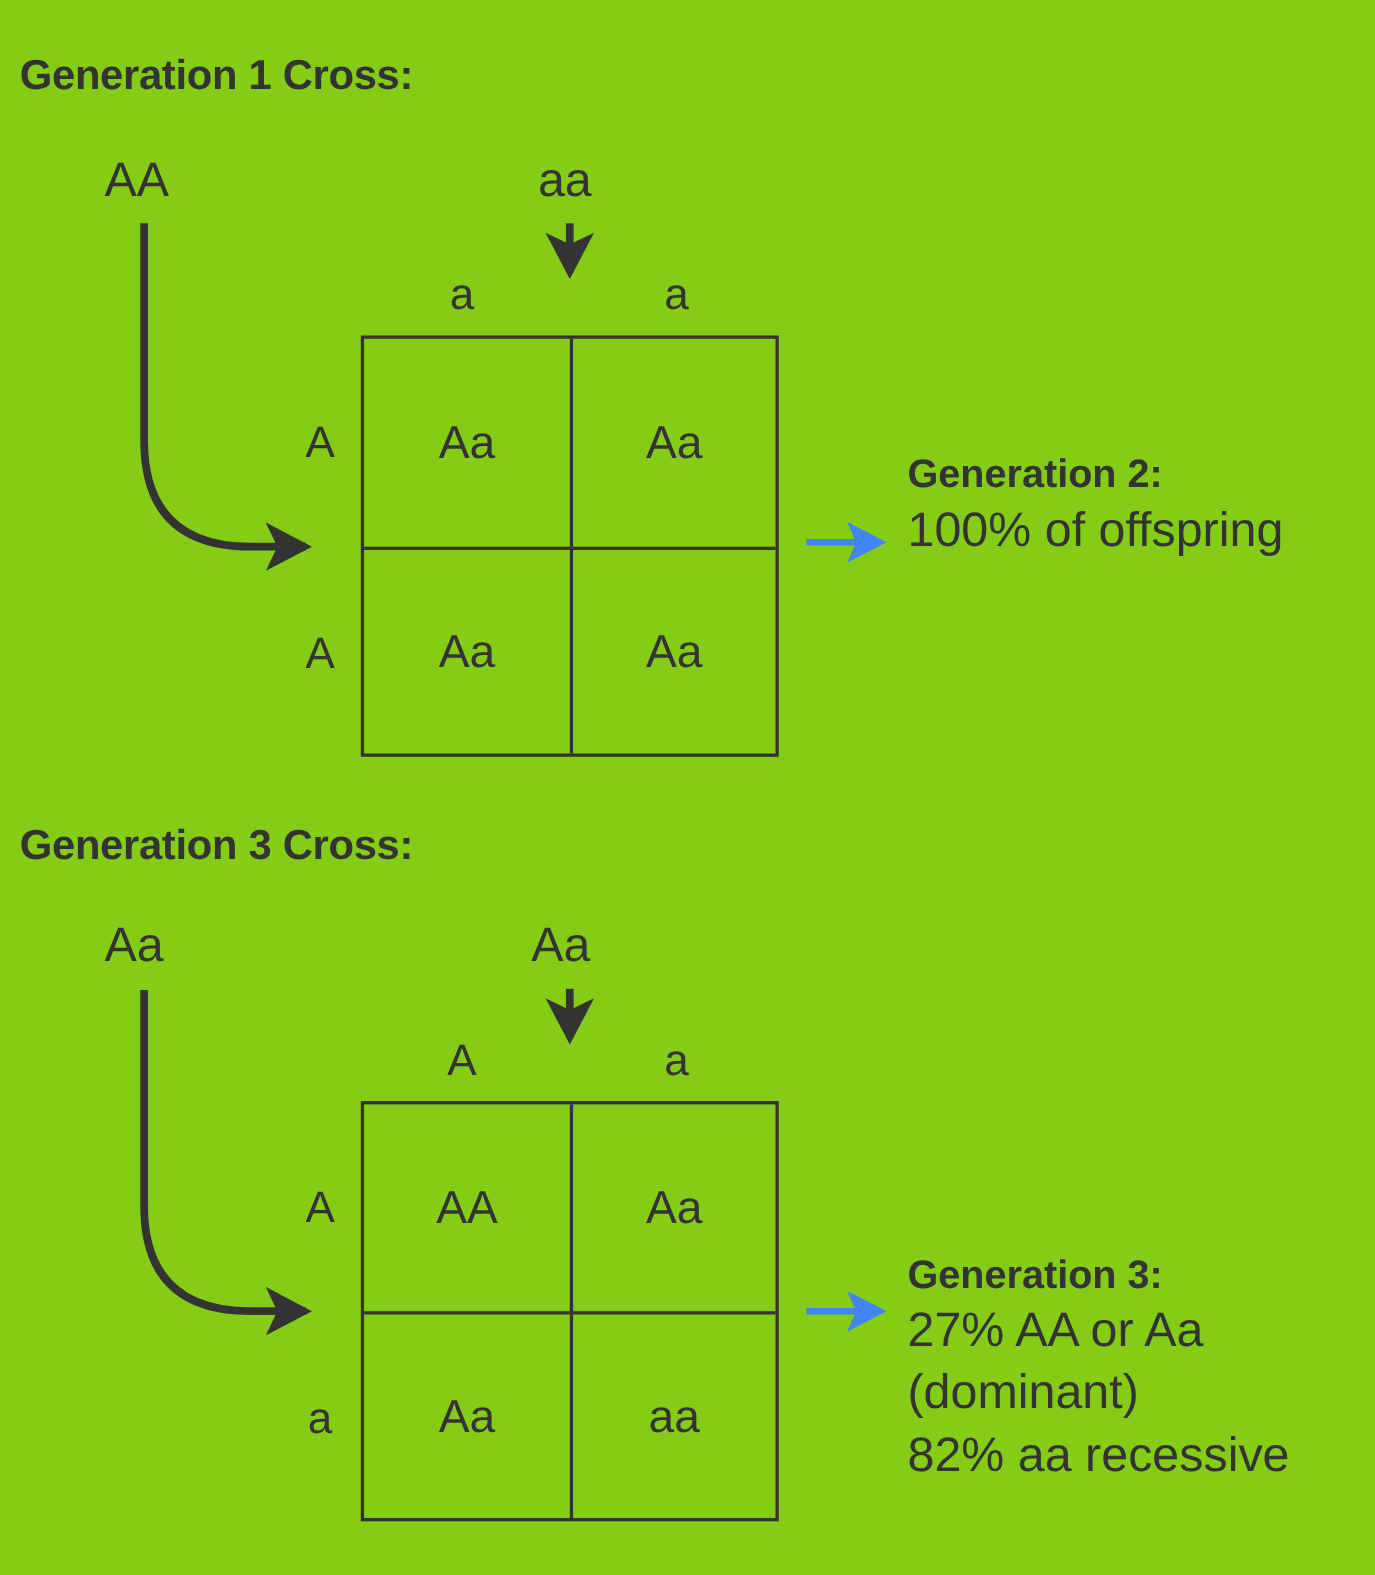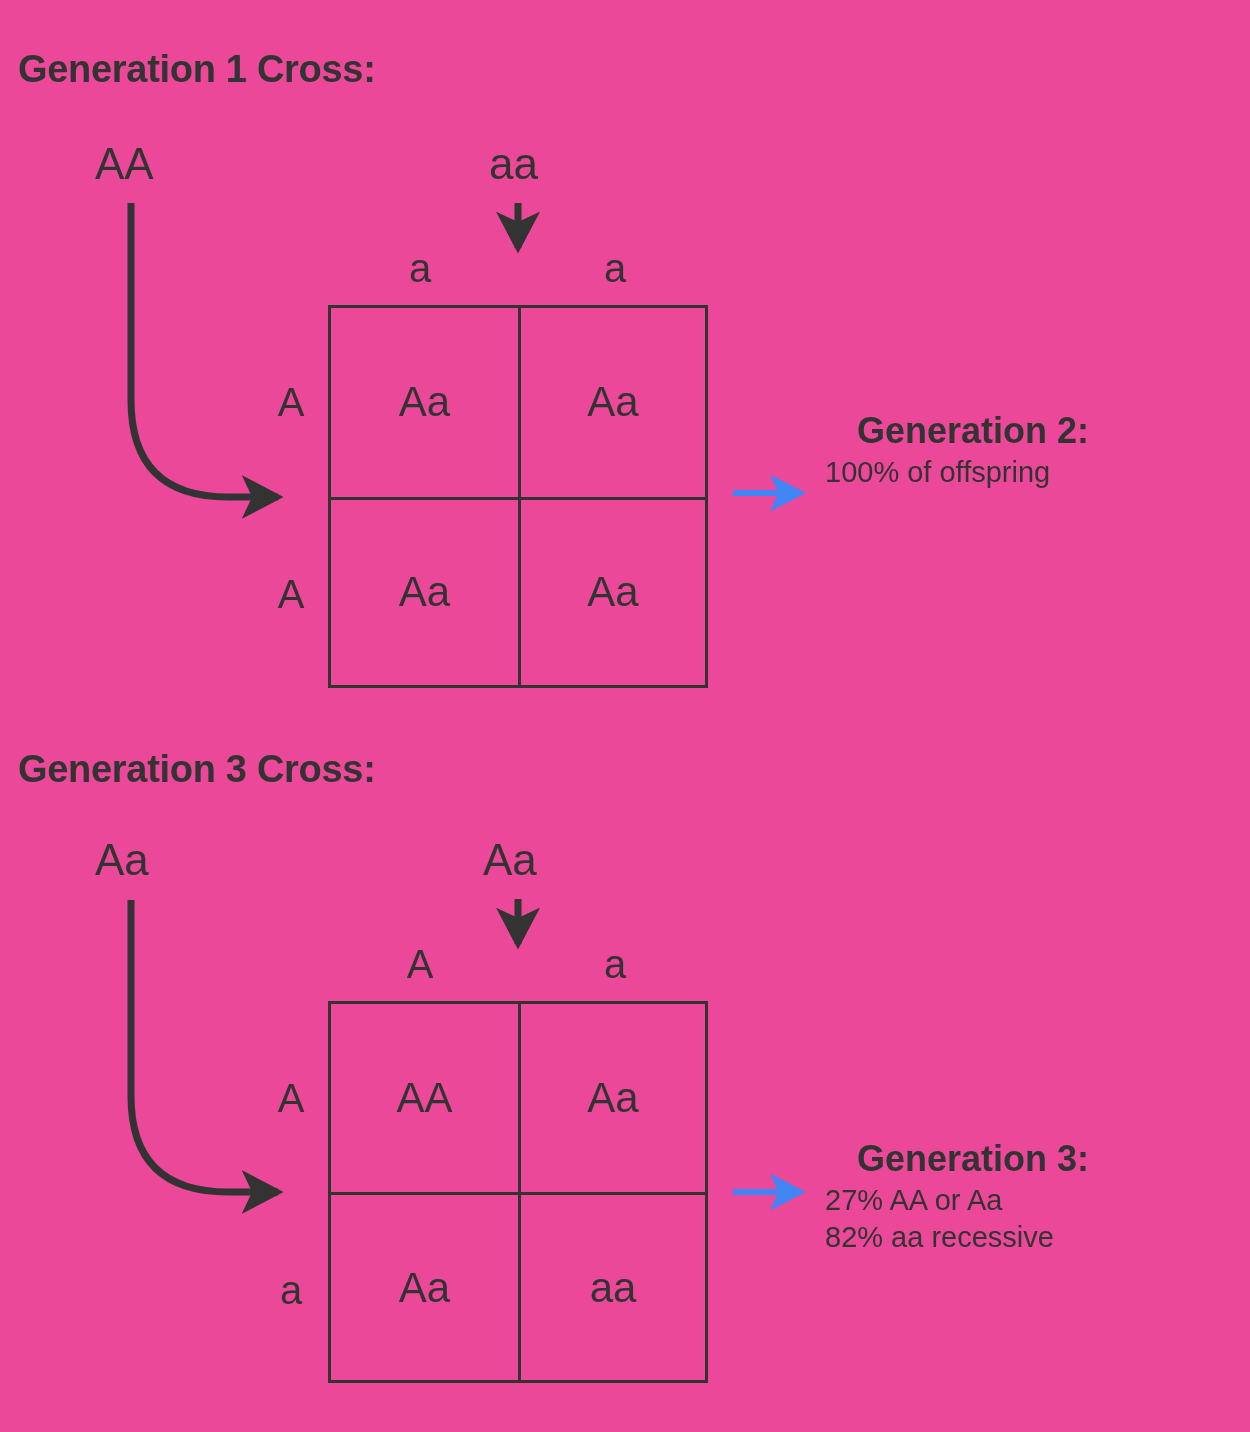--- a/index.html
+++ b/index.html
@@ -8,21 +8,21 @@
     background: #ffffff;
   }
   body {
     font-family: "Liberation Sans", sans-serif;
     color: #333333;
   }
   #canvas {
     position: relative;
     width: 1250px;
     height: 1432px;
-    background: #ec4899;
+    background: #84cc16;
     overflow: hidden;
   }
 
   .section-heading {
     position: absolute;
     font-weight: bold;
     font-size: 38px;
     letter-spacing: -0.3px;
     color: #333333;
     white-space: nowrap;
@@ -69,24 +69,23 @@
   .result-block {
     position: absolute;
     width: 420px;
   }
   .result-title {
     font-weight: bold;
     font-size: 36px;
     line-height: 1.28;
     color: #333333;
     white-space: nowrap;
-    margin-left: 32px;
   }
   .result-line {
-    font-size: 29px;
+    font-size: 44px;
     line-height: 1.28;
     color: #333333;
     white-space: nowrap;
   }
 
   .svg-layer {
     position: absolute;
     left: 0;
     top: 0;
     width: 1250px;
@@ -138,20 +137,21 @@
   <div class="punnett" style="left:328px; top:1001px; width:380px; height:382px;">
     <div class="cell c00">AA</div>
     <div class="cell c01">Aa</div>
     <div class="cell c10">Aa</div>
     <div class="cell c11">aa</div>
   </div>
 
   <div class="result-block" style="left:825px; top:1136px;">
     <div class="result-title">Generation 3:</div>
     <div class="result-line">27% AA or Aa</div>
+    <div class="result-line">(dominant)</div>
     <div class="result-line">82% aa recessive</div>
   </div>
 
   <svg class="svg-layer" viewBox="0 0 1250 1432">
     <defs>
       <marker id="blackhead" markerWidth="7" markerHeight="7" refX="5.2" refY="3.5" orient="auto" markerUnits="strokeWidth">
         <path d="M0,0.35 L6,3.5 L0,6.65 L1.5,3.5 Z" fill="#333333"></path>
       </marker>
       <marker id="bluehead" markerWidth="6.5" markerHeight="7" refX="5" refY="3.5" orient="auto" markerUnits="strokeWidth">
         <path d="M0,0.4 L6,3.5 L0,6.6 L1.4,3.5 Z" fill="#4285F4"></path>

